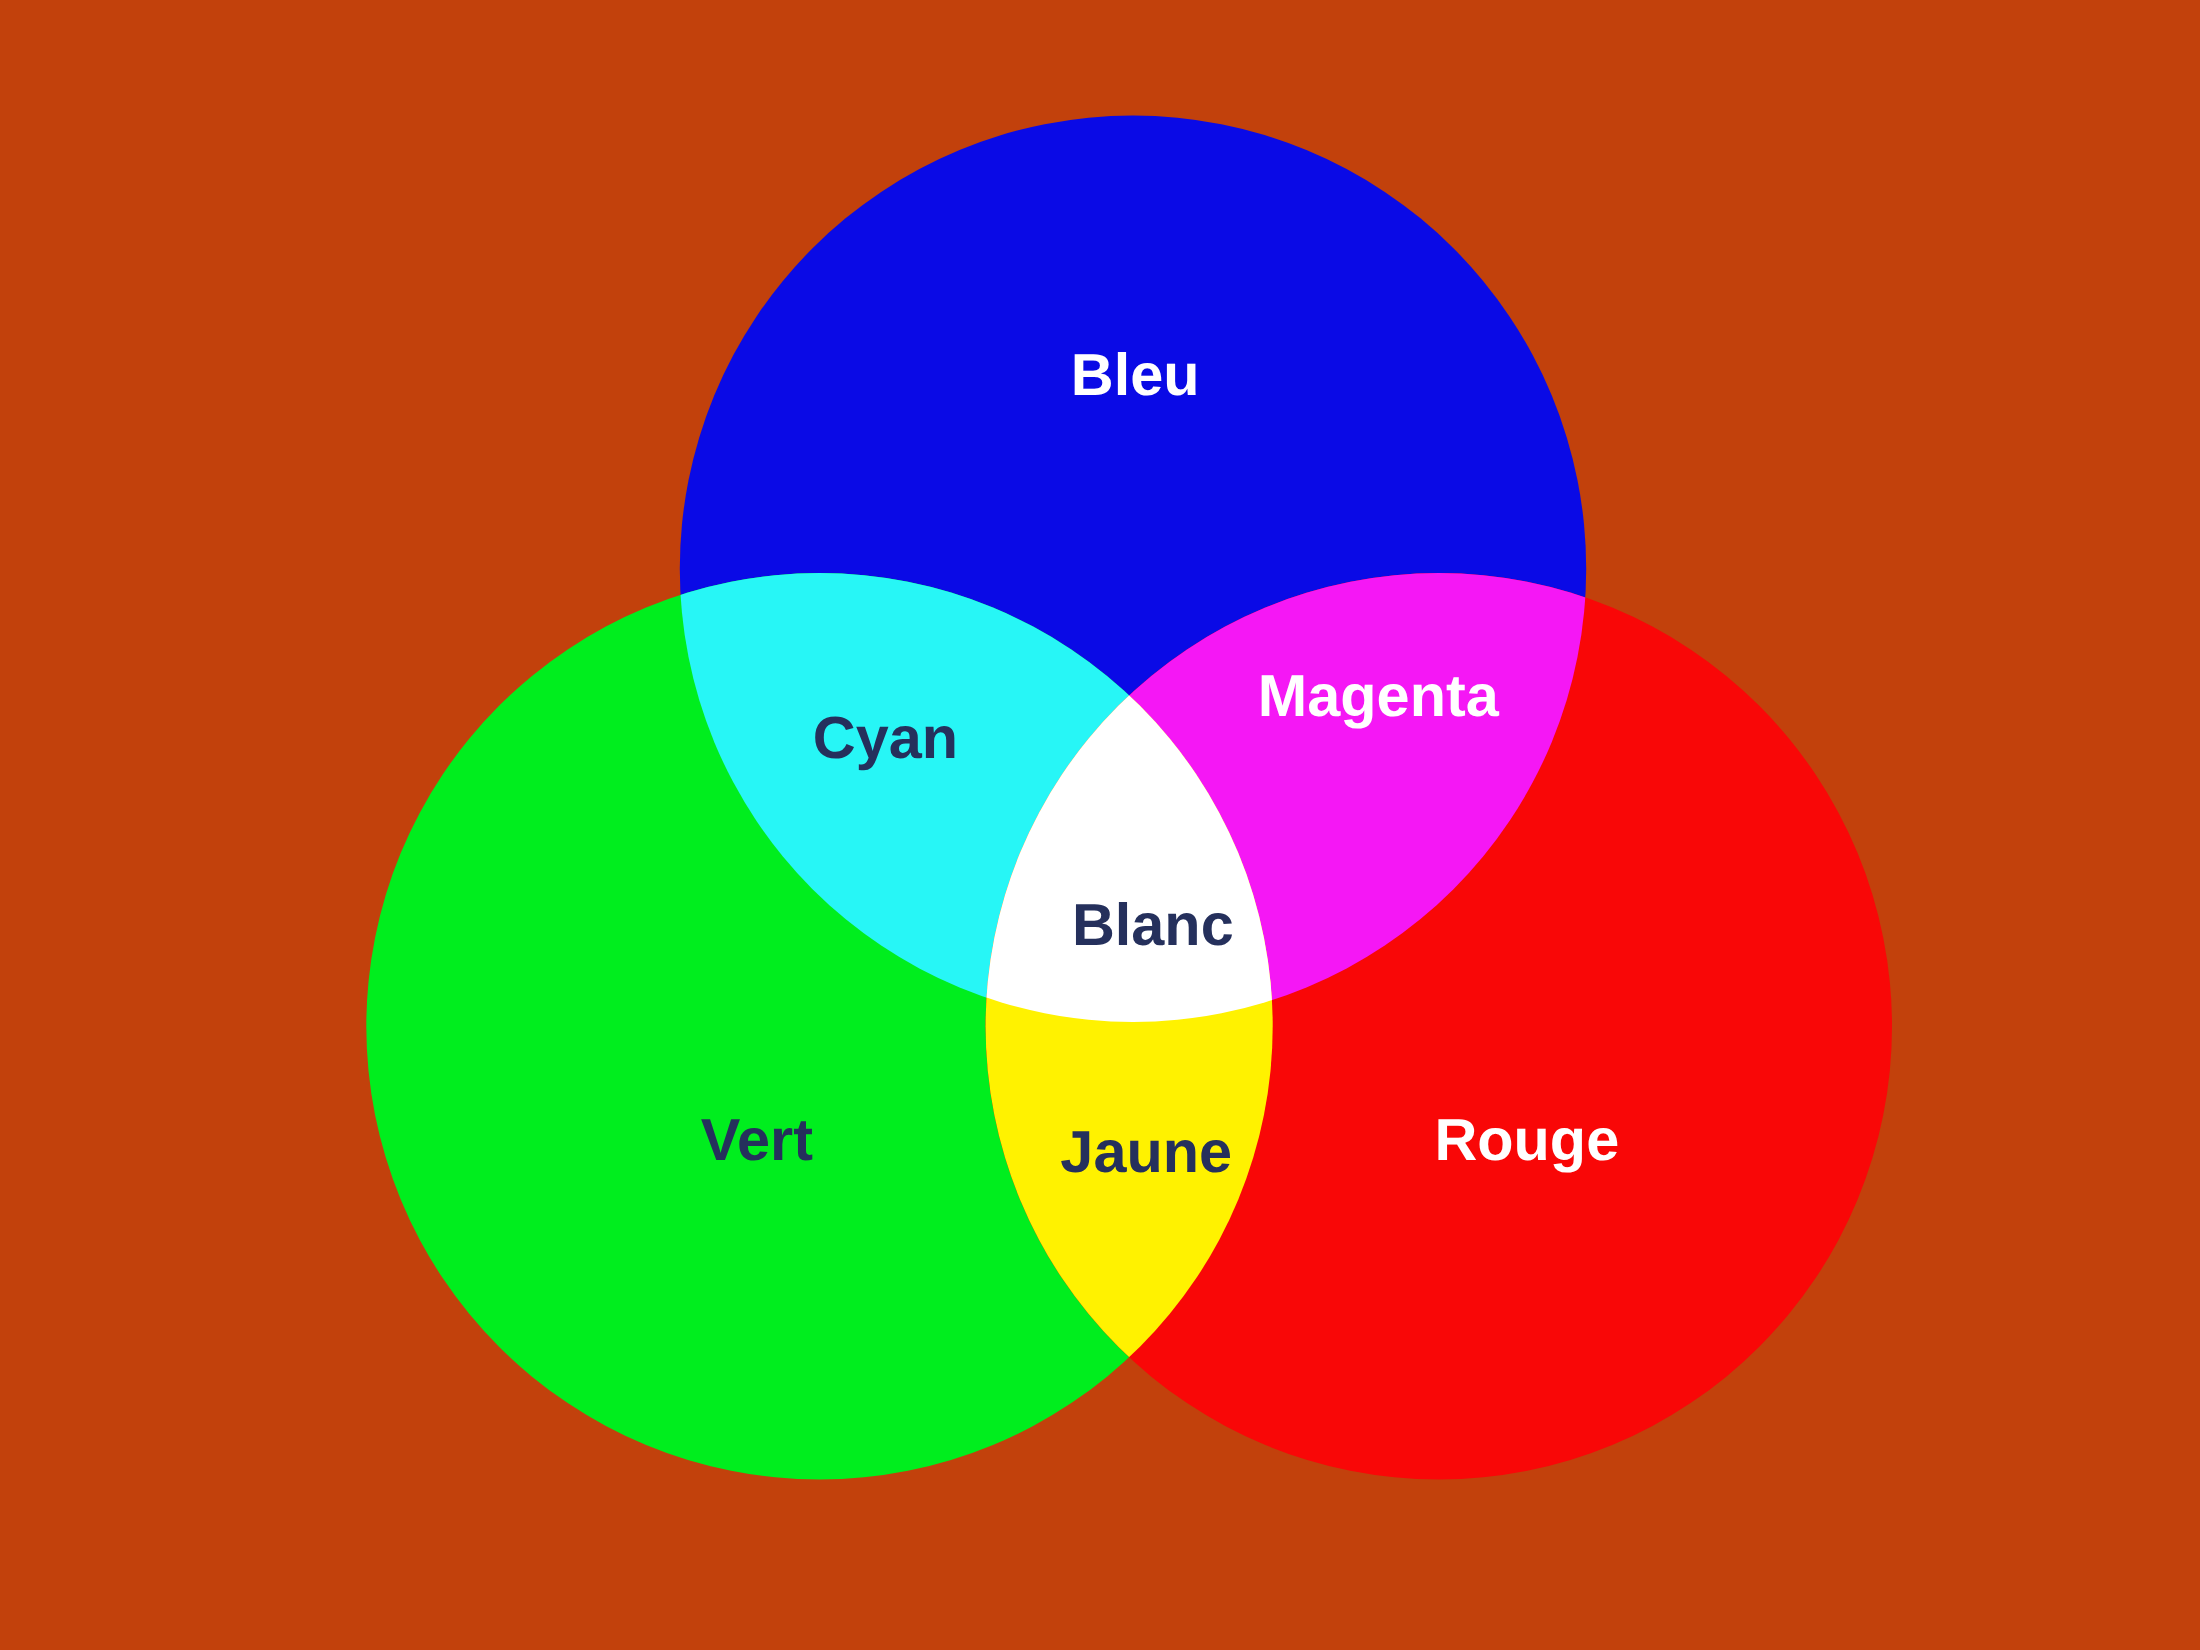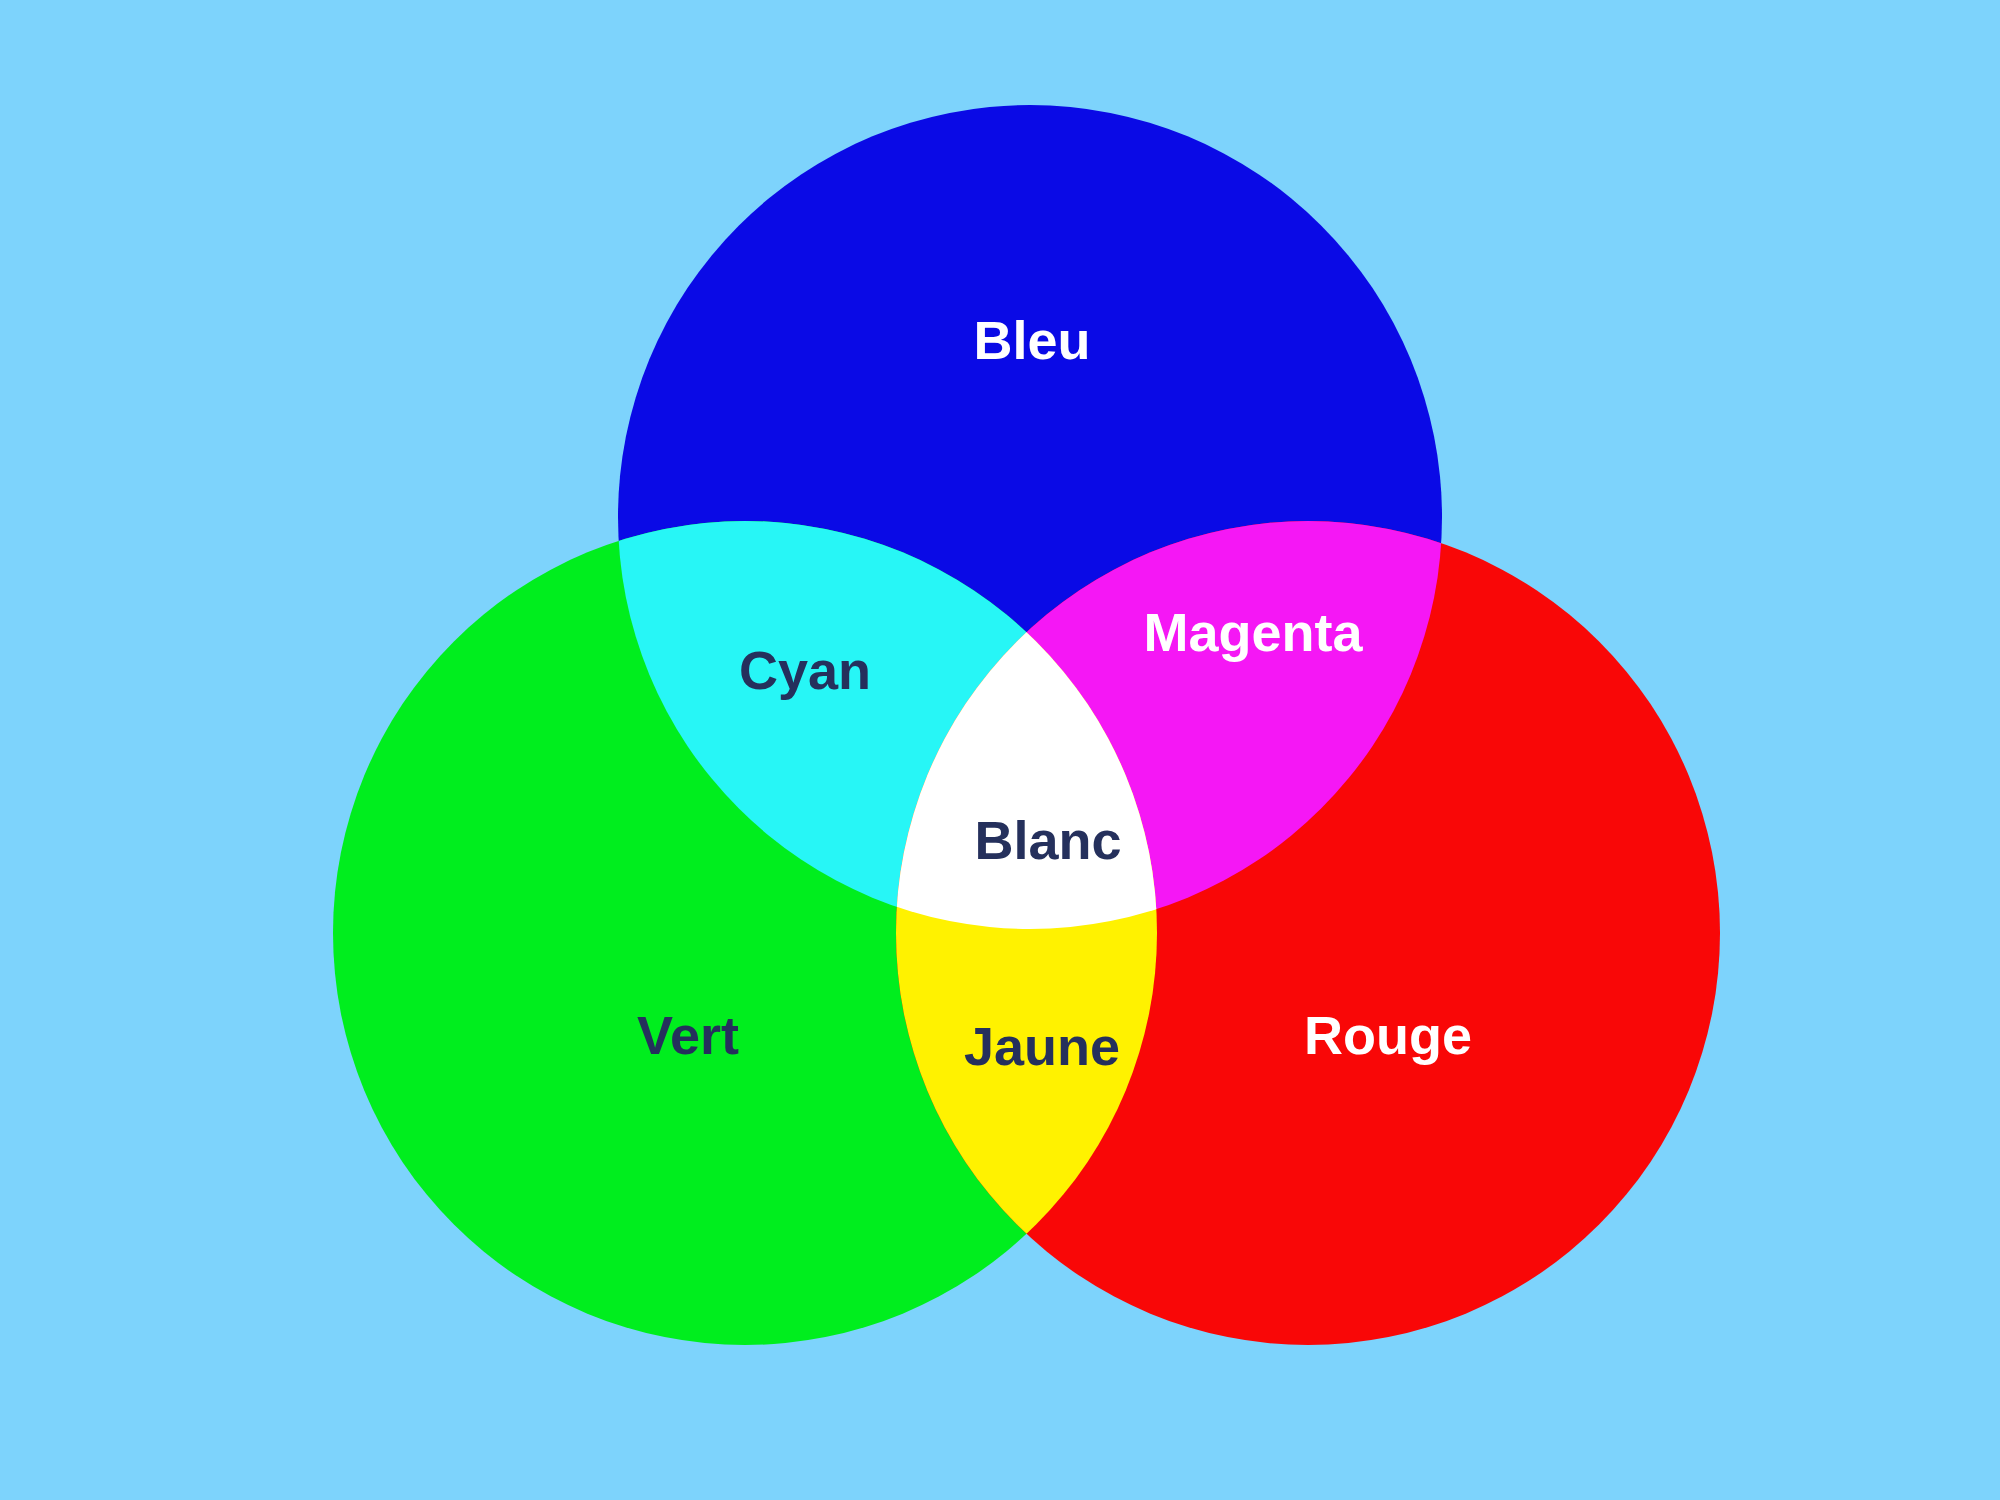--- a/index.html
+++ b/index.html
@@ -29,21 +29,21 @@
   .venn-label {
     font-family: "Liberation Sans", sans-serif;
     font-weight: bold;
     text-anchor: middle;
     dominant-baseline: middle;
   }
 </style>
 </head>
 <body>
 
-<div id="venn-stage" style="background: #7dd3fc;">
+<div id="venn-stage" style="background: #c2410c;">
   <svg id="venn-svg" viewBox="0 0 2000 1500">
     <defs>
         <clipPath id="clip-bleu">
           <circle cx="1030" cy="517" r="412"></circle>
         </clipPath>
         <clipPath id="clip-vert">
           <circle cx="745" cy="933" r="412"></circle>
         </clipPath>
         <clipPath id="clip-rouge">
           <circle cx="1308" cy="933" r="412"></circle>

